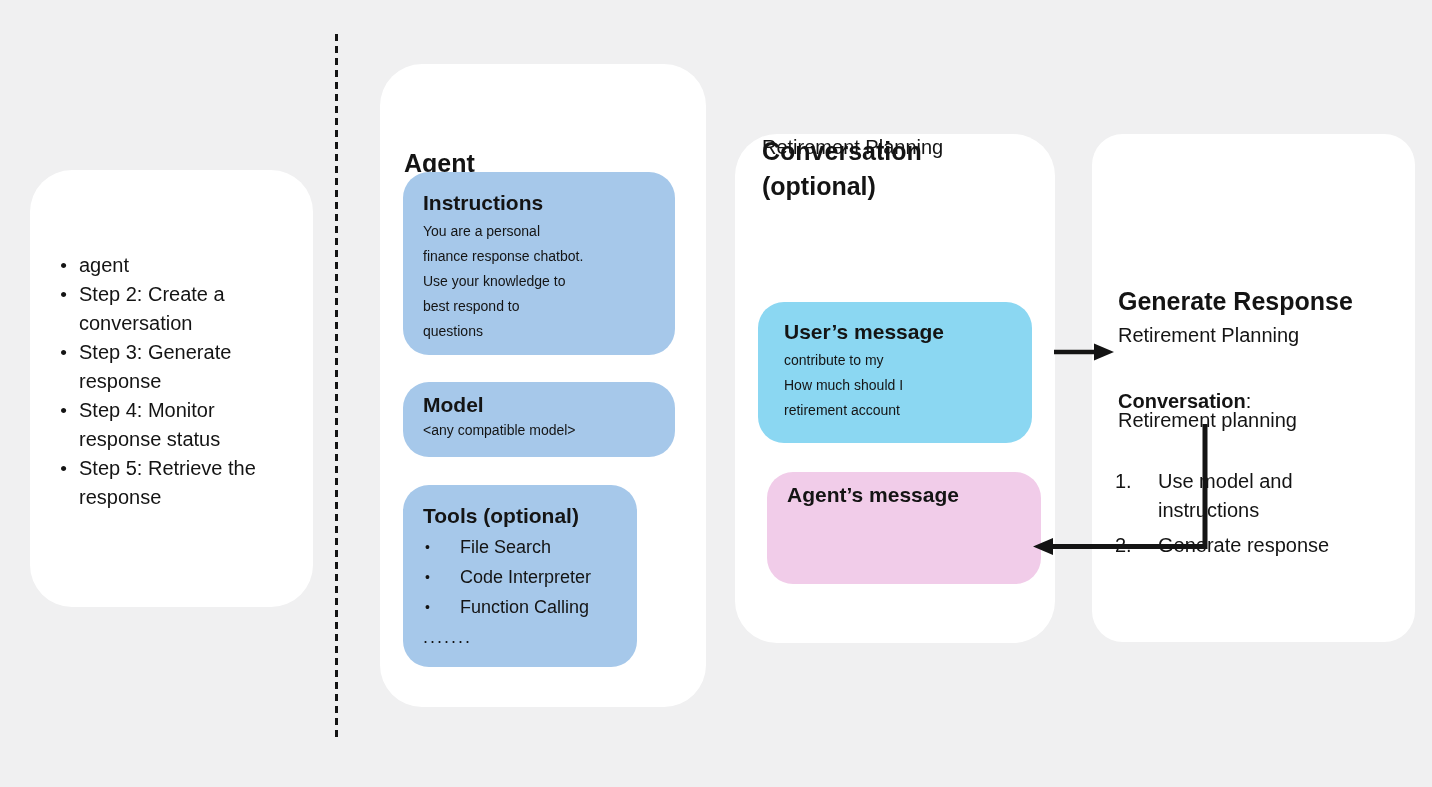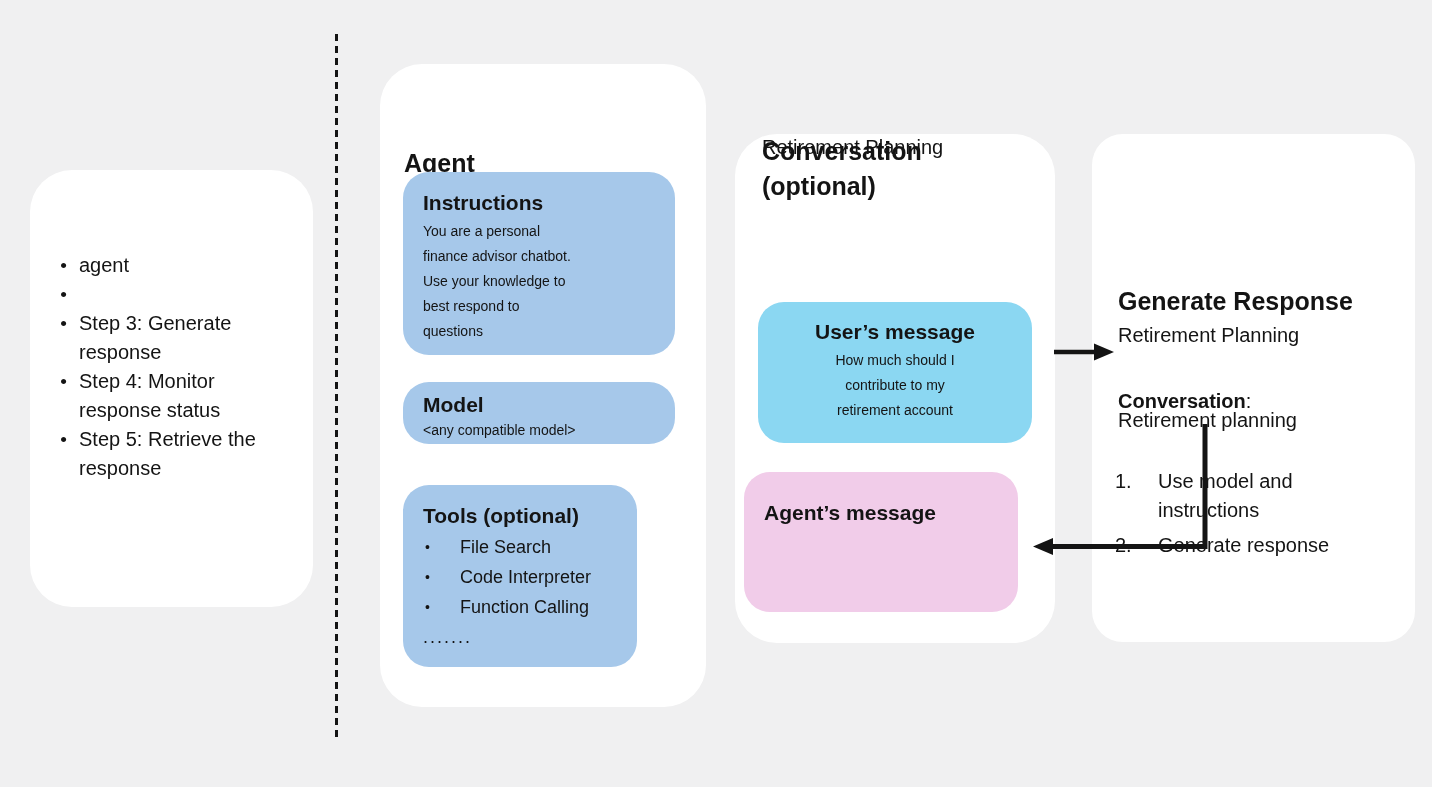--- a/index.html
+++ b/index.html
@@ -50,37 +50,37 @@
   .box-title{font-size:21px;font-weight:bold;line-height:27px;margin-bottom:3px;}
   .box-body{font-size:14px;line-height:25px;}
   .blue{background:var(--blue-box,#a6c8ea);}
   .cyan{background:var(--cyan-box,#8bd7f2);}
   .pink{background:var(--pink-box,#f1cce9);}
   
   .agent-card{left:380px;top:64px;width:326px;height:643px;}
   .agent-card .card-title{top:82px;}
   .agent-card .card-subtitle{top:120px;}
   .instructions-box{left:23px;top:108px;width:272px;height:183px;padding:17px 20px;}
-  .model-box{left:23px;top:318px;width:272px;height:62px;padding:10px 20px;}
+  .model-box{left:23px;top:318px;width:272px;height:75px;padding:10px 20px;}
   .model-box .box-title{line-height:26px;margin-bottom:0;}
   .model-box .box-body{line-height:24px;}
   .tools-box{left:23px;top:421px;width:234px;height:182px;padding:17px 20px;}
   .tool-item{display:flex;font-size:18px;line-height:30px;}
   .tool-item .bullet{flex:0 0 35px;padding-left:2px;text-align:left;font-size:14px;line-height:30px;}
   .dots{font-size:18px;line-height:26px;letter-spacing:2px;margin-top:2px;}
   
   .conversation-card{left:735px;top:134px;width:320px;height:509px;}
   .conversation-card .card-title{left:27px;top:148px;}
   .conversation-card .card-subtitle{left:27px;top:218px;}
   .conversation-card .card-title,
   .conversation-card .card-subtitle{position:absolute;top:auto;}
   .conv-title{position:absolute;left:27px;top:148px;}
   .conv-sub{position:absolute;left:27px;top:220px;}
-  .user-message-box{left:23px;top:168px;width:274px;height:141px;padding:16px 26px;text-align:center;}
-  .agent-message-box{left:9px;top:338px;width:274px;height:140px;padding:27px 20px;}
+  .user-message-box{left:23px;top:168px;width:274px;height:141px;padding:16px 26px;}
+  .agent-message-box{left:32px;top:338px;width:274px;height:112px;padding:9px 20px;}
   .box-body div{white-space:nowrap;}
   
   .generate-card{left:1092px;top:134px;width:323px;height:508px;border-radius:31px;}
   .generate-card .card-title{left:26px;top:150px;}
   .generate-card .card-subtitle{left:26px;top:188px;}
   .conv-line{position:absolute;left:26px;top:246px;font-size:20px;line-height:27px;margin-top:8px;}
   .conv-line .b{font-weight:bold;}
   .conv-value{position:absolute;left:26px;top:273px;font-size:20px;line-height:27px;}
   .gen-list{
     position:absolute;left:23px;top:333px;right:10px;
@@ -102,20 +102,24 @@
   <div class="card steps-card">
     <ul class="steps-list">
       <li class="step-item">
         <span class="bullet">•</span>
         <div class="lines">
             <div>agent</div>
           </div>
       </li>
       <li class="step-item">
         <span class="bullet">•</span>
+        <div class="lines">
+            <div>Step 2: Create a</div>
+            <div>conversation</div>
+          </div>
       </li>
       <li class="step-item">
         <span class="bullet">•</span>
         <div class="lines">
             <div>Step 3: Generate</div>
             <div>response</div>
           </div>
       </li>
       <li class="step-item">
         <span class="bullet">•</span>
@@ -137,21 +141,21 @@
   <div class="dash-line"></div>
 
   <div class="card agent-card">
     <div class="card-title">Agent</div>
     <div class="card-subtitle">Personal finance bot</div>
 
     <div class="inner-box blue instructions-box">
       <div class="box-title">Instructions</div>
       <div class="box-body">
           <div>You are a personal</div>
-          <div>finance advisor chatbot.</div>
+          <div>finance response chatbot.</div>
           <div>Use your knowledge to</div>
           <div>best respond to</div>
           <div>questions</div>
         </div>
     </div>
 
     <div class="inner-box blue model-box">
       <div class="box-title">Model</div>
       <div class="box-body">
           <div>&lt;any compatible model&gt;</div>
@@ -179,22 +183,22 @@
   <div class="card conversation-card">
     <div class="card-title conv-title">
         <div>Conversation</div>
         <div>(optional)</div>
       </div>
     <div class="card-subtitle conv-sub">Retirement Planning</div>
 
     <div class="inner-box cyan user-message-box">
       <div class="box-title">User’s message</div>
       <div class="box-body">
+          <div>contribute to my</div>
           <div>How much should I</div>
-          <div>contribute to my</div>
           <div>retirement account</div>
         </div>
     </div>
 
     <div class="inner-box pink agent-message-box">
       <div class="box-title">Agent’s message</div>
     </div>
   </div>
 
   <div class="card generate-card">

